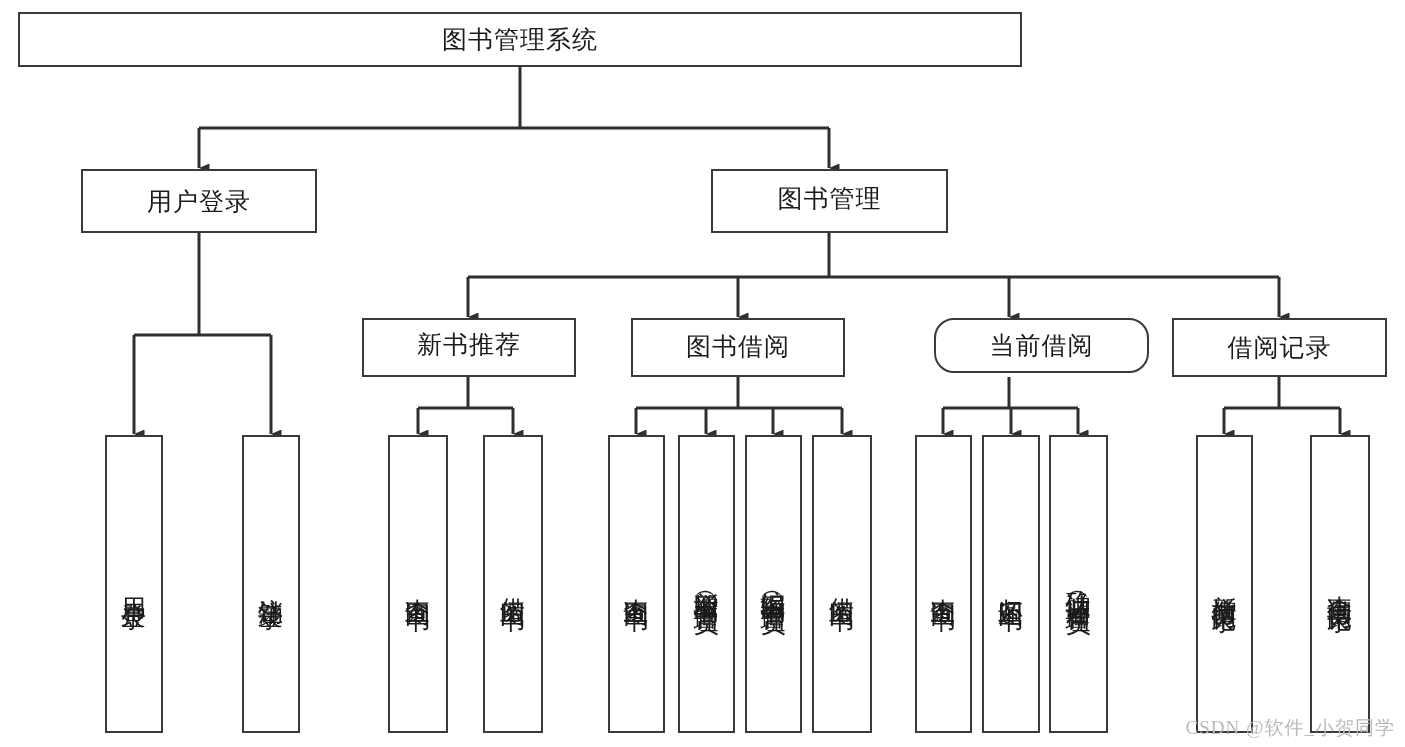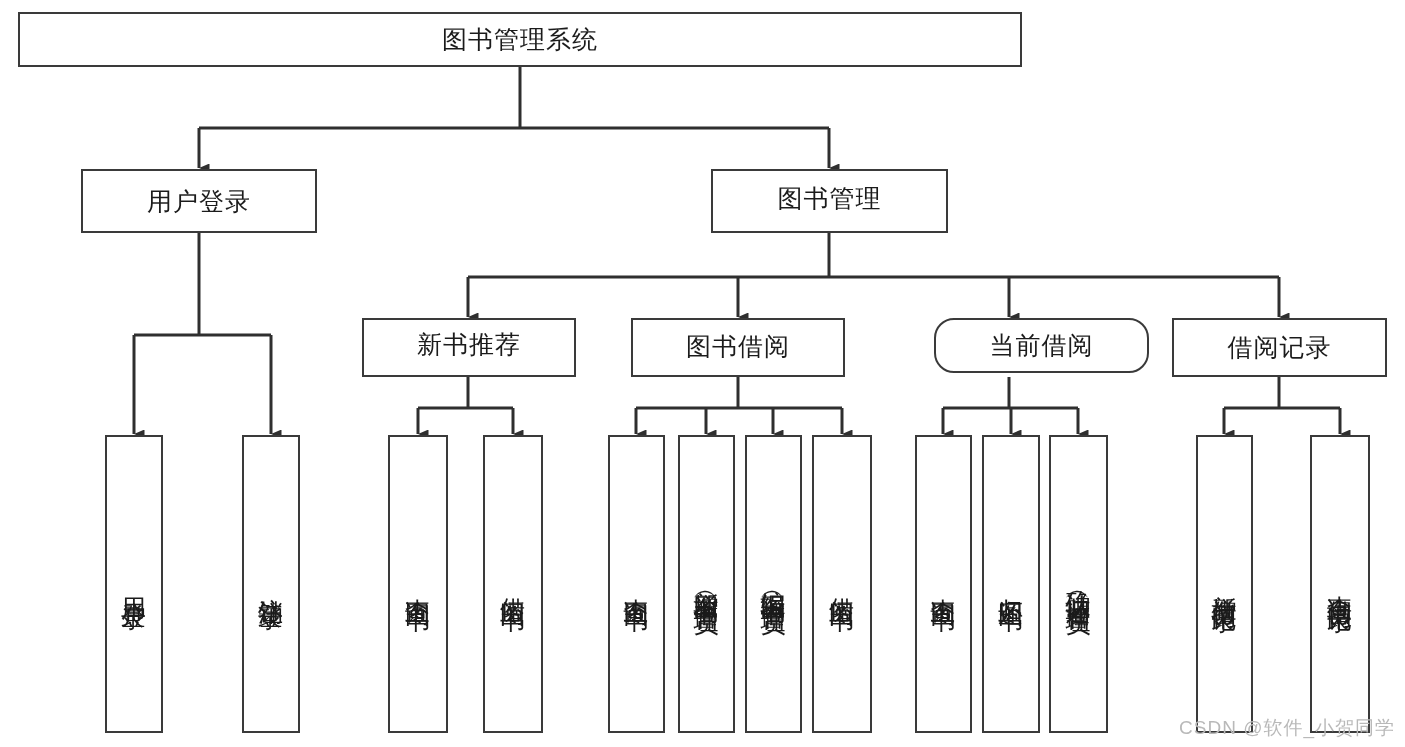--- a/index.html
+++ b/index.html
@@ -59,20 +59,21 @@
   }
   .watermark {
     position: absolute;
     right: 10px;
     bottom: 6px;
     font-size: 19px;
     color: #b9b9b9;
     letter-spacing: 1px;
     z-index: 5;
     white-space: nowrap;
+    font-family: Liberation Serif, serif;
   }
 </style>
 </head>
 <body>
 
 <div id="canvas">
 
   <svg id="edges" viewBox="0 0 1405 747" xmlns="http://www.w3.org/2000/svg">
     <defs>
       <marker id="arrowhead" markerWidth="9" markerHeight="11" refX="4.5" refY="10.5" orient="auto" markerUnits="userSpaceOnUse">

